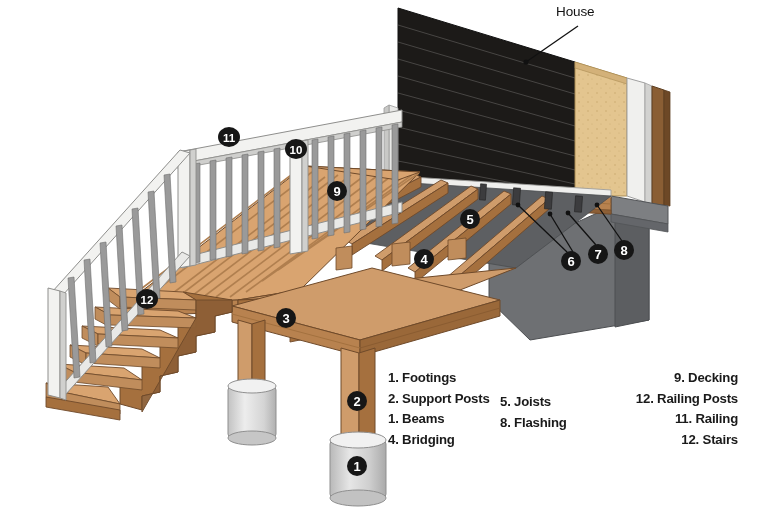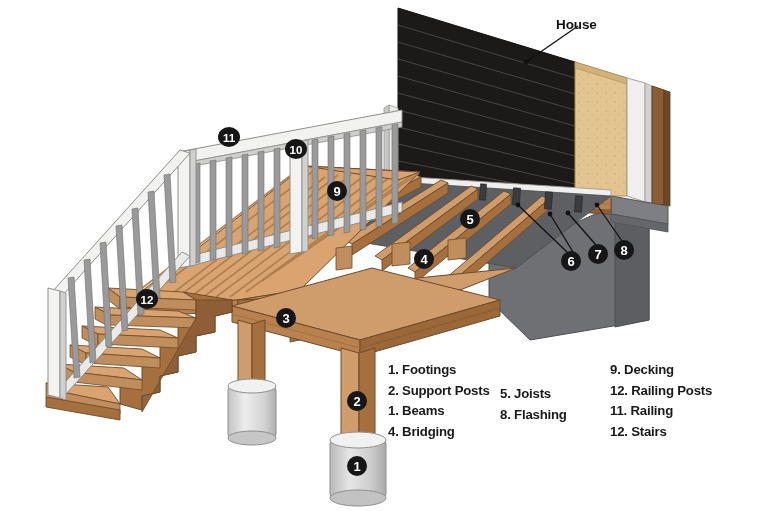--- a/index.html
+++ b/index.html
@@ -1,32 +1,32 @@
 <!DOCTYPE html>
 <html><head>
 <meta charset="utf-8">
 <style>
   html,body{margin:0;padding:0;background:#ffffff;}
   body{width:768px;height:511px;overflow:hidden;
        font-family:"Liberation Sans",sans-serif;}
   #stage{position:relative;width:768px;height:511px;background:#fff;}
   svg{display:block;}
 
-  .legend{position:absolute;left:388px;top:360px;width:350px;
+  .legend{position:absolute;left:388px;top:368px;width:350px;
           display:flex;gap:0px;}
   .legend-col{display:flex;flex-direction:column;gap:0px;}
   .legend-col.c1{width:112px;}
   .legend-col.c2{width:110px;margin-top:24px;}
-  .legend-col.c3{width:128px;}
+  .legend-col.c3{width:128px;text-align:right;}
   .legend-item{font-size:13.2px;font-weight:bold;color:#1a1a1a;
                line-height:20.5px;white-space:nowrap;
                letter-spacing:-0.2px;}
 
-  .house-label{position:absolute;left:556px;top:17px;font-size:13.5px;
-               font-weight:bold;color:#111;letter-spacing:-0.1px;}
+  .house-label{position:absolute;left:556px;top:4px;font-size:13.5px;
+               font-weight:normal;color:#111;letter-spacing:-0.1px;}
 </style>
 </head>
 <body>
 
 <div id="stage">
 
 <svg width="768" height="511" viewBox="0 0 768 511">
   <defs>
     <linearGradient id="concreteGrad" x1="0" y1="0" x2="1" y2="0">
       <stop offset="0" stop-color="#b9b9b9"></stop>

